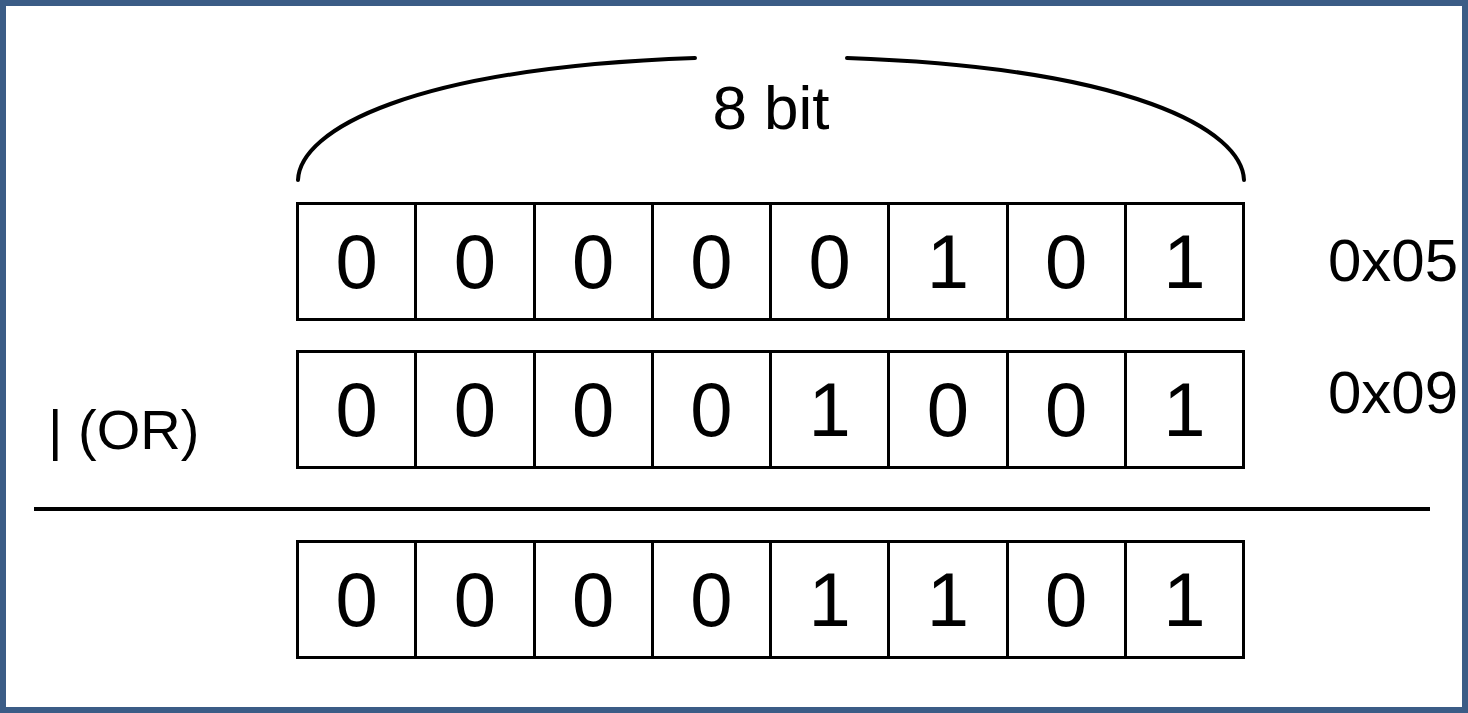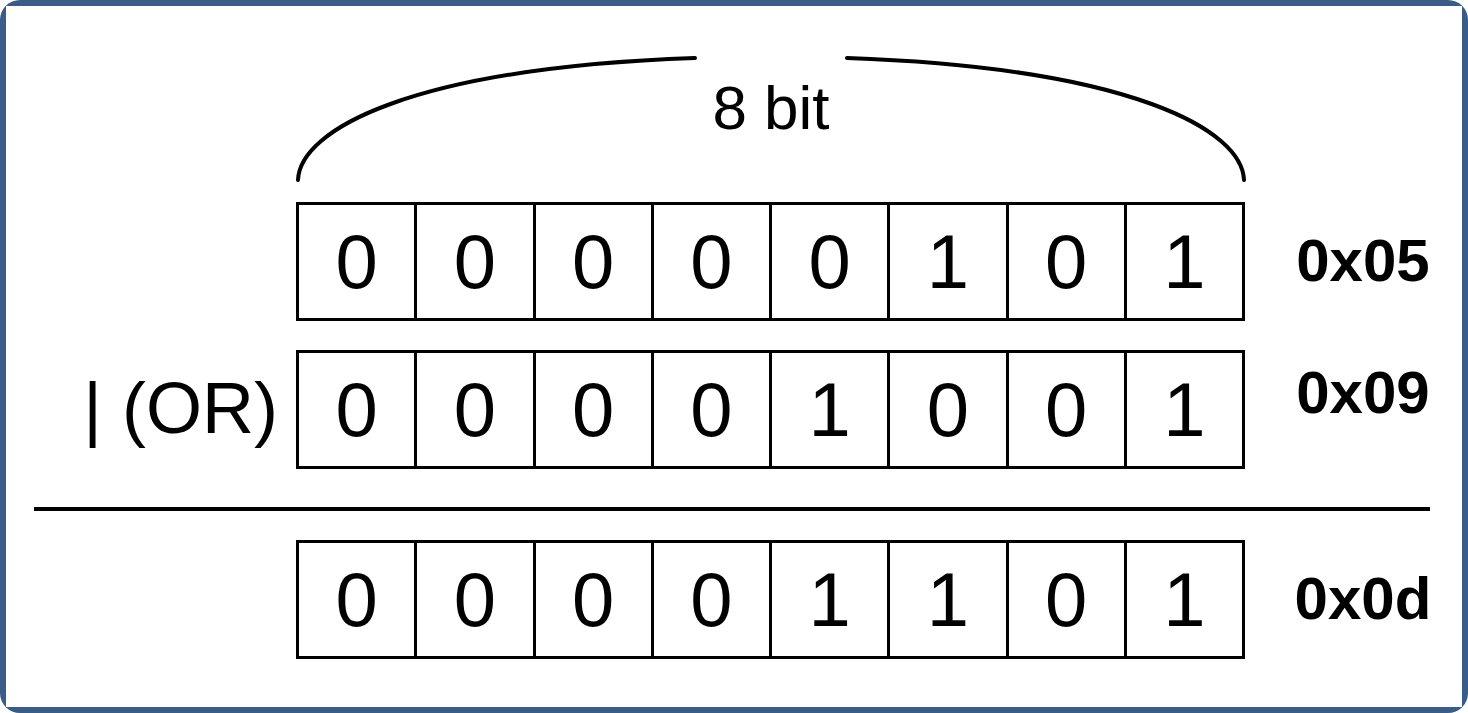--- a/index.html
+++ b/index.html
@@ -11,21 +11,20 @@
   body {
     font-family: "Liberation Sans", sans-serif;
   }
   #canvas {
     position: relative;
     width: 1468px;
     height: 713px;
     background: #ffffff;
     box-sizing: border-box;
     overflow: hidden;
-    border-radius: 20px;
   }
   
   #frame {
     position: absolute;
     left: 0;
     top: 0;
     width: 1468px;
     height: 713px;
     box-sizing: border-box;
     border: 6px solid #3b5c86;
@@ -89,39 +88,38 @@
   .row3 { top: 540px; }
 
   
   .hex-label {
     position: absolute;
     left: 1268px;
     width: 190px;
     font-size: 60px;
     line-height: 60px;
     color: #000000;
-    text-align: center;
+    text-align: right;
     white-space: nowrap;
-    font-weight: bold;
   }
   .hex1 { top: 231px; }
   .hex2 { top: 363px; }
   .hex3 { top: 569px; }
 
   
   .op-label {
     position: absolute;
     left: 48px;
-    top: 378px;
+    top: 400px;
     width: 230px;
-    font-size: 72px;
+    font-size: 56px;
     line-height: 60px;
     color: #000000;
     white-space: nowrap;
-    text-align: right;
+    text-align: left;
   }
 
   
   .divider {
     position: absolute;
     left: 34px;
     top: 507px;
     width: 1396px;
     height: 4px;
     background: #000000;
@@ -171,16 +169,15 @@
   <div class="bit-row row3">
     <div class="bit-cell">0</div>
     <div class="bit-cell">0</div>
     <div class="bit-cell">0</div>
     <div class="bit-cell">0</div>
     <div class="bit-cell">1</div>
     <div class="bit-cell">1</div>
     <div class="bit-cell">0</div>
     <div class="bit-cell">1</div>
   </div>
-  <div class="hex-label hex3">0x0d</div>
 
   <div id="frame"></div>
 </div>
 
 </body></html>

